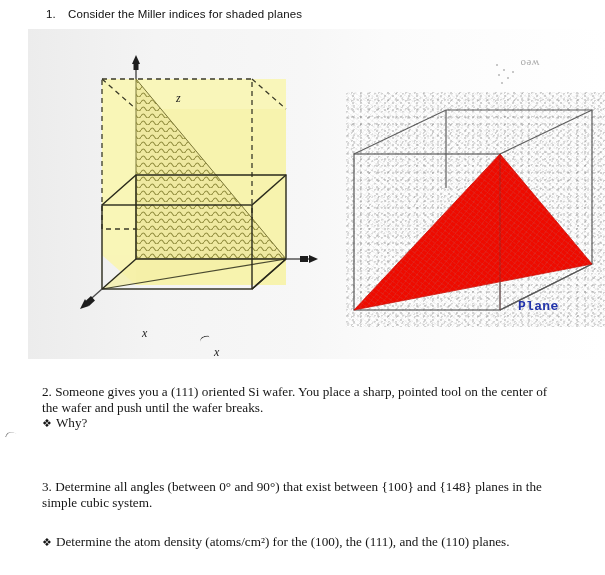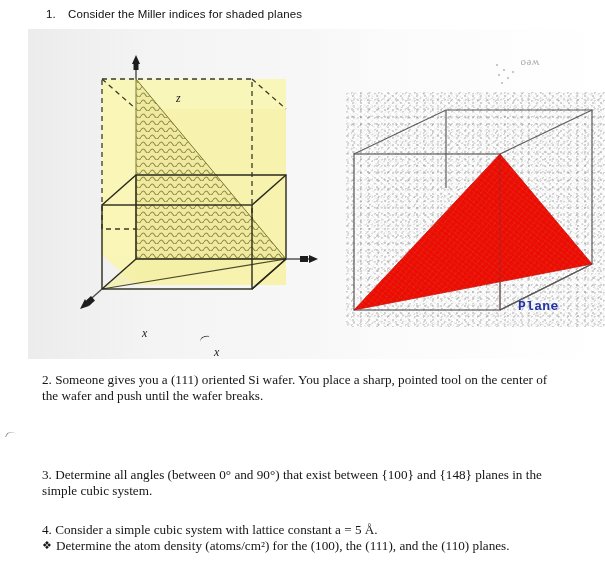--- a/index.html
+++ b/index.html
@@ -163,20 +163,21 @@
   }
 
   
   .qblock {
     position: absolute;
     font-family: "Liberation Serif", serif;
     font-size: 13.2px;
     line-height: 15.6px;
     color: #151515;
     width: 545px;
+    margin-top: 12px;
   }
   .q2 { left: 42px; top: 372px; }
   .q3 { left: 42px; top: 467px; }
   .q4 { left: 42px; top: 522px; }
   .bullet-line {
     white-space: nowrap;
   }
   .dia {
     font-family: "DejaVu Sans", sans-serif;
     font-size: 11px;
@@ -286,25 +287,27 @@
     <div class="noise-ovl"></div>
     <div class="plane-label">Plane</div>
   </div>
 </div>
 
 <div class="stray-mark"></div>
 
 <div class="qblock q2">
   <div>2. Someone gives you a (111) oriented Si wafer. You place a sharp, pointed tool on the center of</div>
   <div>the wafer and push until the wafer breaks.</div>
+  <div class="bullet-line">
+    <span class="dia">❖</span><span>Why?</span>
+  </div>
 </div>
 
 <div class="qblock q3">
   <div>3. Determine all angles (between 0° and 90°) that exist between {100} and {148} planes in the</div>
   <div>simple cubic system.</div>
 </div>
 
 <div class="qblock q4">
-  <div>4. Consider a simple cubic system with lattice constant a = 5 Å.</div>
   <div class="bullet-line">
     <span class="dia">❖</span><span>Determine the atom density (atoms/cm²) for the (100), the (111), and the (110) planes.</span>
   </div>
 </div>
 
 </body></html>

